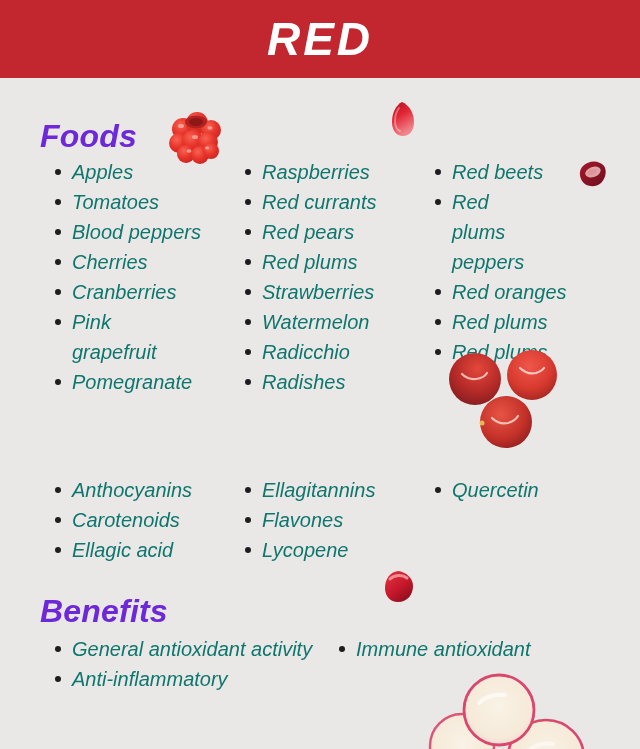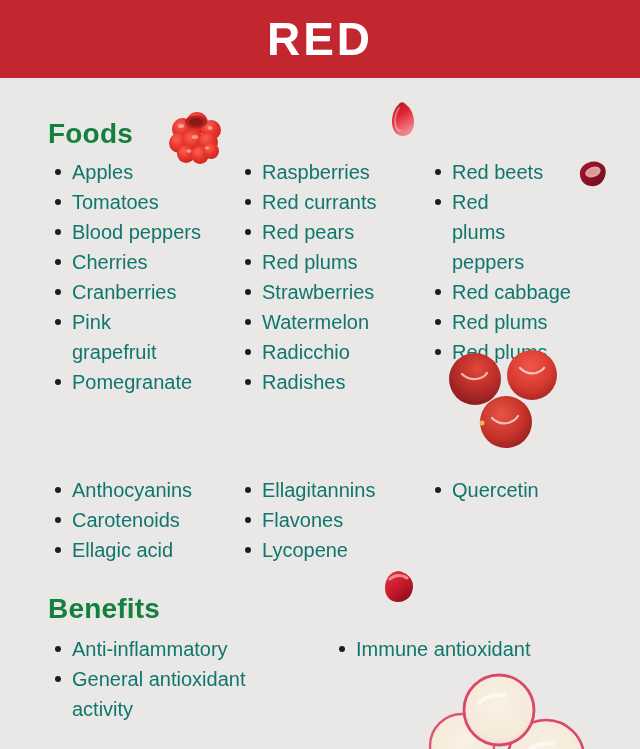--- a/index.html
+++ b/index.html
@@ -5,20 +5,21 @@
   * { margin: 0; padding: 0; box-sizing: border-box; }
   html, body { width: 640px; height: 749px; }
   body { font-family: "Liberation Sans", "DejaVu Sans", sans-serif; }
 
   .page {
     position: relative;
     width: 640px;
     height: 749px;
     background: #e9e8e6;
     overflow: hidden;
+    font-style: italic;
   }
 
   
   .header {
     position: absolute;
     top: 0; left: 0;
     width: 640px;
     height: 78px;
     background: #c2262f;
     display: flex;
@@ -29,23 +30,23 @@
     color: #ffffff;
     font-size: 46px;
     font-weight: bold;
     letter-spacing: 3px;
     line-height: 1;
   }
 
   
   .section-heading {
     position: absolute;
-    left: 48px;
-    color: #15803d;
-    font-size: 28px;
+    left: 40px;
+    color: #6d28d9;
+    font-size: 32px;
     font-weight: bold;
     letter-spacing: 0.2px;
   }
   #foods-heading   { top: 118px; }
   #phyto-heading   { top: 434px; }
   #benefits-heading{ top: 593px; }
 
   
   ul.col {
     position: absolute;
@@ -122,43 +123,43 @@
       <li>Red pears</li>
       <li>Red plums</li>
       <li>Strawberries</li>
       <li>Watermelon</li>
       <li>Radicchio</li>
       <li>Radishes</li>
     </ul>
   <ul class="col" id="foods-col-3">
       <li>Red beets</li>
       <li>Red plums peppers</li>
-      <li>Red cabbage</li>
+      <li>Red oranges</li>
       <li>Red plums</li>
       <li>Red plums</li>
     </ul>
 
   <ul class="col" id="phyto-col-1">
       <li>Anthocyanins</li>
       <li>Carotenoids</li>
       <li>Ellagic acid</li>
     </ul>
   <ul class="col" id="phyto-col-2">
       <li>Ellagitannins</li>
       <li>Flavones</li>
       <li>Lycopene</li>
     </ul>
   <ul class="col" id="phyto-col-3">
       <li>Quercetin</li>
     </ul>
 
   <h2 class="section-heading" id="benefits-heading">Benefits</h2>
   <ul class="col" id="benefits-col-1">
+      <li>General antioxidant activity</li>
       <li>Anti-inflammatory</li>
-      <li>General antioxidant activity</li>
     </ul>
   <ul class="col" id="benefits-col-2">
       <li>Immune antioxidant</li>
     </ul>
 
   <svg class="deco" id="raspberry" width="62" height="64" viewBox="0 0 62 64">
     <defs>
       <radialGradient id="gRasp" cx="38%" cy="32%" r="75%">
         <stop offset="0%" stop-color="#f86252"></stop>
         <stop offset="55%" stop-color="#e73329"></stop>

